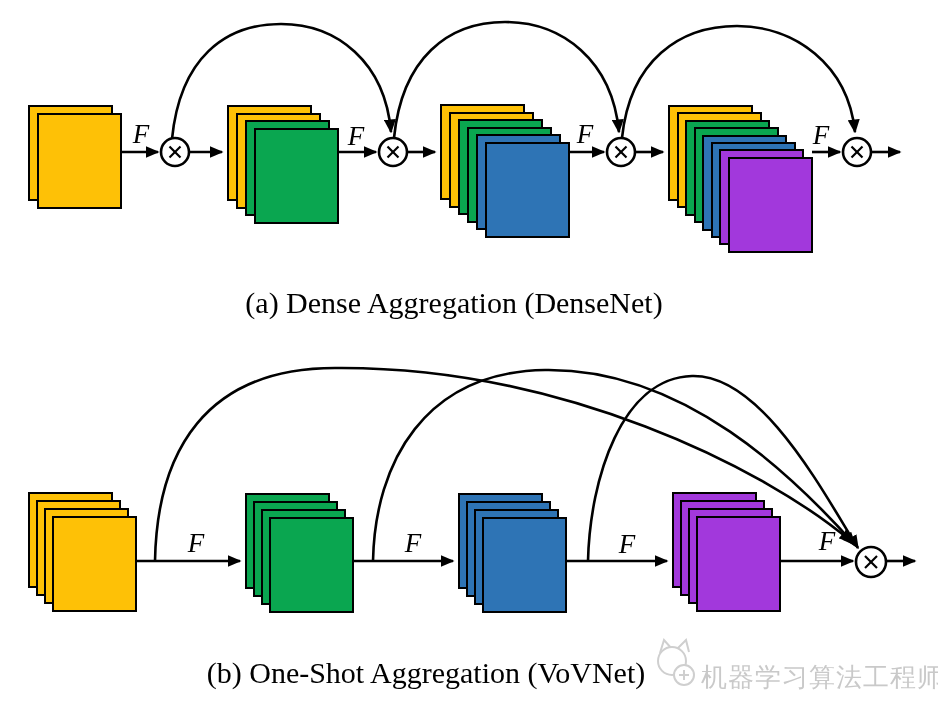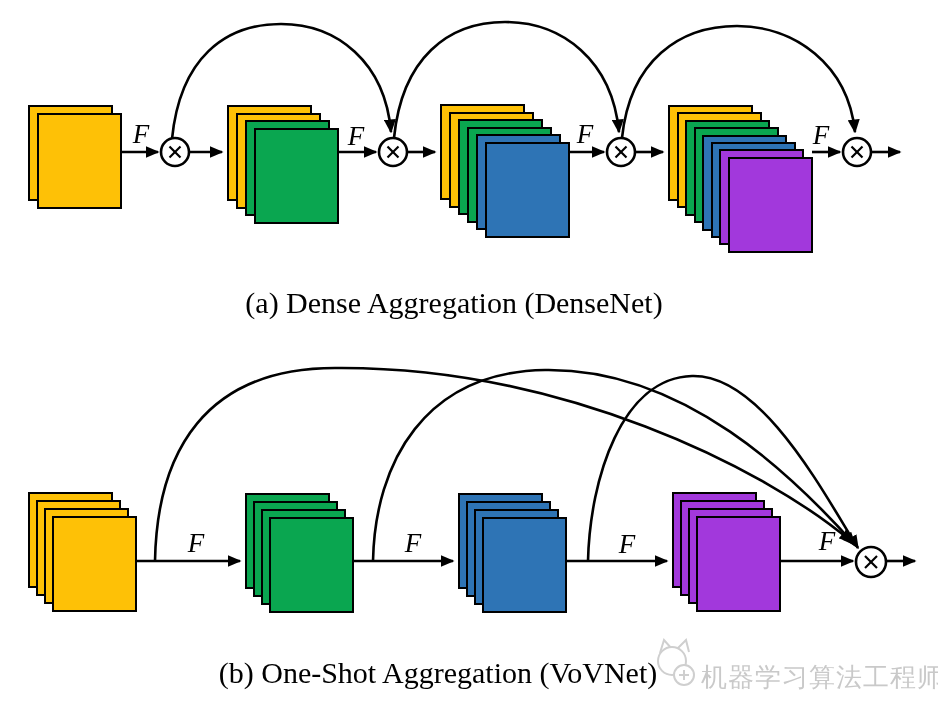--- a/index.html
+++ b/index.html
@@ -28,21 +28,21 @@
   }
   .caption{
     position:absolute;
     text-align:center;
     font-family:"Liberation Serif", serif;
     font-size:30px;
     color:#000;
     white-space:nowrap;
   }
   .caption-a{left:0;width:908px;top:286px;}
-  .caption-b{left:12px;width:852px;top:656px;}
+  .caption-b{left:0;width:852px;top:656px;}
   .watermark-text{
     position:absolute;
     left:701px;top:660px;
     font-family:"DejaVu Sans", sans-serif;
     font-size:26px;
     color:#c9c9c9;
     letter-spacing:1px;
     white-space:nowrap;
   }
 </style>

